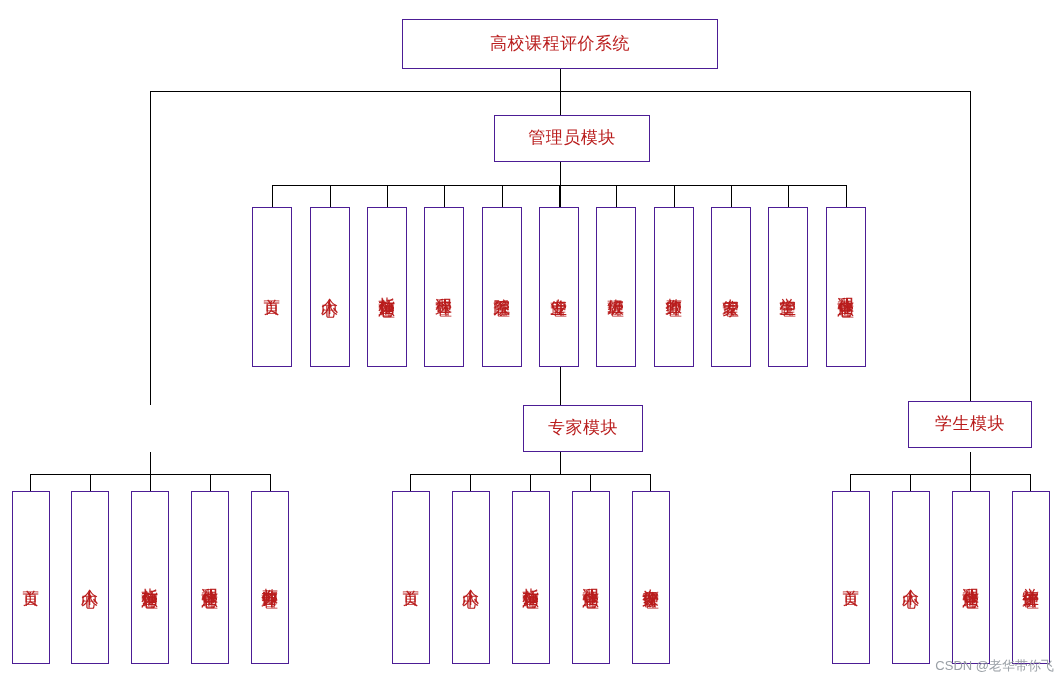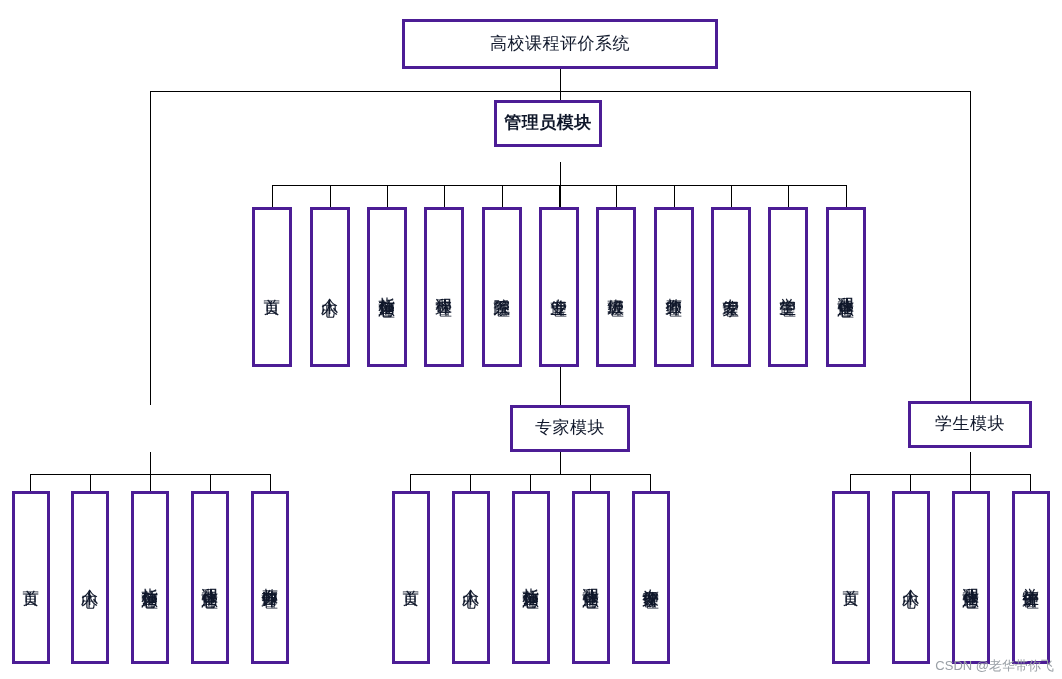--- a/index.html
+++ b/index.html
@@ -13,23 +13,23 @@
   #canvas {
     position: relative;
     width: 1062px;
     height: 679px;
     background: #ffffff;
     overflow: hidden;
   }
   .node {
     position: absolute;
     box-sizing: border-box;
-    border: 3px solid #4c1d95;
+    border: 1px solid #4c1d95;
     background: #ffffff;
-    color: #0f172a;
+    color: #b91c1c;
     display: flex;
     align-items: center;
     justify-content: center;
     text-align: center;
     font-size: 17px;
     line-height: 1.18;
     font-family: "Liberation Sans", sans-serif;
   }
   .node.horiz {
     font-size: 17px;
@@ -108,35 +108,35 @@
 
   <div class="line v" style="left:970px; top:452px; height:22px;"></div>
   <div class="line h" style="left:850px; top:474px; width:180px;"></div>
   <div class="line v" style="left:850px; top:474px; height:17px;"></div>
   <div class="line v" style="left:910px; top:474px; height:17px;"></div>
   <div class="line v" style="left:970px; top:474px; height:17px;"></div>
   <div class="line v" style="left:1030px; top:474px; height:17px;"></div>
 
   <div class="node horiz" style="left:402px; top:19px; width:316px; height:50px;">高校课程评价系统</div>
 
-  <div class="node horiz" style="left:494px; top:100px; width:108px; height:47px;font-weight:bold;">管理员模块</div>
+  <div class="node horiz" style="left:494px; top:115px; width:156px; height:47px;">管理员模块</div>
 
   <div class="node vert" style="left:252px; top:207px; width:40px; height:160px;">首页</div>
   <div class="node vert" style="left:310px; top:207px; width:40px; height:160px;">个人中心</div>
   <div class="node vert" style="left:367px; top:207px; width:40px; height:160px;">指标信息管理</div>
   <div class="node vert" style="left:424px; top:207px; width:40px; height:160px;">课程管理</div>
   <div class="node vert" style="left:482px; top:207px; width:40px; height:160px;">院系管理</div>
   <div class="node vert" style="left:539px; top:207px; width:40px; height:160px;">专业管理</div>
   <div class="node vert" style="left:596px; top:207px; width:40px; height:160px;">班级管理</div>
   <div class="node vert" style="left:654px; top:207px; width:40px; height:160px;">教师管理</div>
   <div class="node vert" style="left:711px; top:207px; width:40px; height:160px;">专家管理</div>
   <div class="node vert" style="left:768px; top:207px; width:40px; height:160px;">学生管理</div>
   <div class="node vert" style="left:826px; top:207px; width:40px; height:160px;">课程信息管理</div>
 
-  <div class="node horiz" style="left:510px; top:405px; width:120px; height:47px;">专家模块</div>
+  <div class="node horiz" style="left:523px; top:405px; width:120px; height:47px;">专家模块</div>
   <div class="node horiz" style="left:908px; top:401px; width:124px; height:47px;">学生模块</div>
 
   <div class="node vert" style="left:12px; top:491px; width:38px; height:173px;">首页</div>
   <div class="node vert" style="left:71px; top:491px; width:38px; height:173px;">个人中心</div>
   <div class="node vert" style="left:131px; top:491px; width:38px; height:173px;">指标信息管理</div>
   <div class="node vert" style="left:191px; top:491px; width:38px; height:173px;">课程信息管理</div>
   <div class="node vert" style="left:251px; top:491px; width:38px; height:173px;">教师自评管理</div>
 
   <div class="node vert" style="left:392px; top:491px; width:38px; height:173px;">首页</div>
   <div class="node vert" style="left:452px; top:491px; width:38px; height:173px;">个人中心</div>

